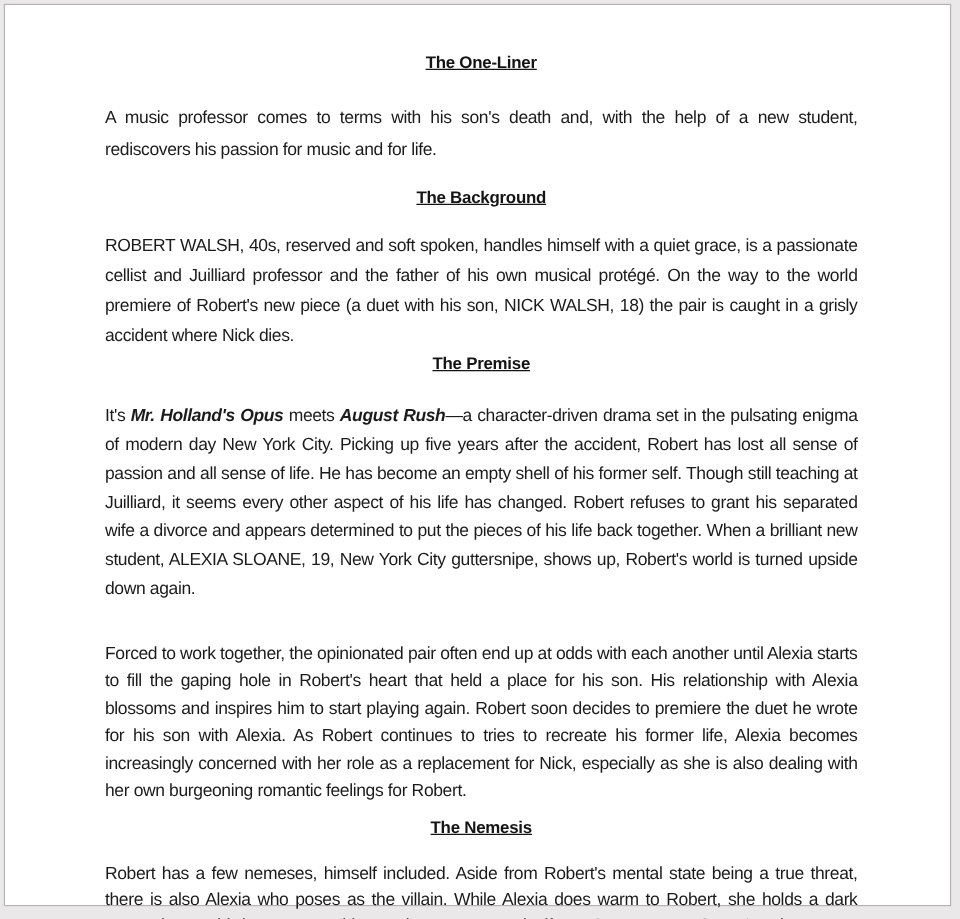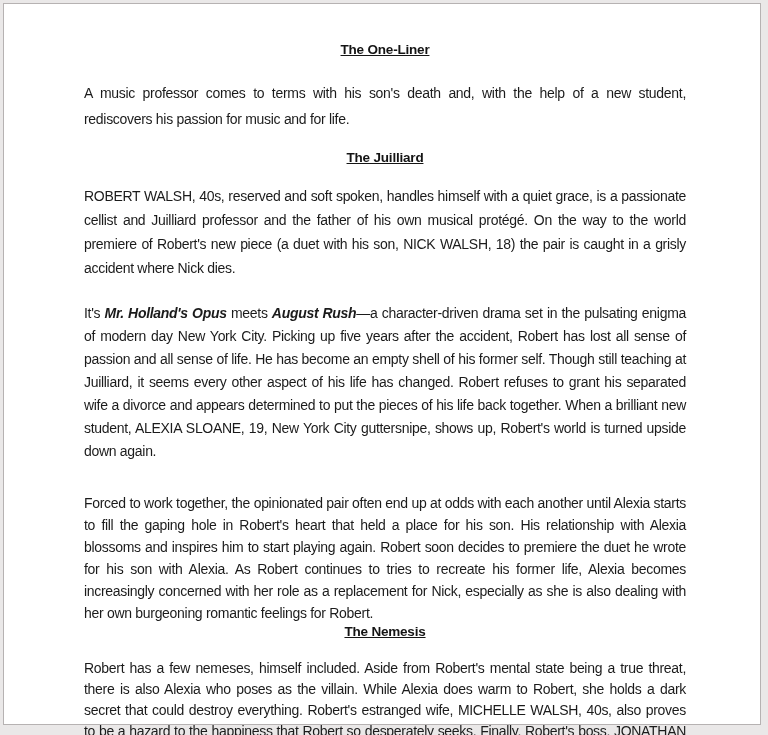--- a/index.html
+++ b/index.html
@@ -44,38 +44,39 @@
     text-align: justify;
     color: #1b1b1b;
   }
   .h-a { margin-top: 8px; }
   .p-a { margin-top: 22px; line-height: 26px; }
   .h-b { margin-top: 18px; }
   .p-b { margin-top: 18px; line-height: 24px; }
   .h-c { margin-top: 3px; }
   .p-c { margin-top: 22px; line-height: 23px; }
   .p-d { margin-top: 29px; line-height: 22px; }
-  .h-d { margin-top: 0; }
+  .h-d { margin-top: 11px; }
   .p-e { margin-top: 18px; line-height: 21px; }
   i { font-style: italic; font-weight: bold; }
 </style>
 </head>
 <body>
 
 <div class="page">
   <div class="content">
 
     <h2 class="heading h-a">The One-Liner</h2>
 
     <p class="para p-a">A music professor comes to terms with his son's death and, with the help of a new student, rediscovers his passion for music and for life.</p>
 
-    <h2 class="heading h-b">The Juilliard</h2>
+    <h2 class="heading h-b">The Background</h2>
 
     <p class="para p-b">ROBERT WALSH, 40s, reserved and soft spoken, handles himself with a quiet grace, is a passionate cellist and Juilliard professor and the father of his own musical protégé. On the way to the world premiere of Robert's new piece (a duet with his son, NICK WALSH, 18) the pair is caught in a grisly accident where Nick dies.</p>
 
+    <h2 class="heading h-c">The Premise</h2>
 
     <p class="para p-c">It's <i>Mr. Holland's Opus</i> meets <i>August Rush</i>—a character-driven drama set in the pulsating enigma of modern day New York City. Picking up five years after the accident, Robert has lost all sense of passion and all sense of life. He has become an empty shell of his former self. Though still teaching at Juilliard, it seems every other aspect of his life has changed. Robert refuses to grant his separated wife a divorce and appears determined to put the pieces of his life back together. When a brilliant new student, ALEXIA SLOANE, 19, New York City guttersnipe, shows up, Robert's world is turned upside down again.</p>
 
     <p class="para p-d">Forced to work together, the opinionated pair often end up at odds with each another until Alexia starts to fill the gaping hole in Robert's heart that held a place for his son. His relationship with Alexia blossoms and inspires him to start playing again. Robert soon decides to premiere the duet he wrote for his son with Alexia. As Robert continues to tries to recreate his former life, Alexia becomes increasingly concerned with her role as a replacement for Nick, especially as she is also dealing with her own burgeoning romantic feelings for Robert.</p>
 
     <h2 class="heading h-d">The Nemesis</h2>
 
     <p class="para p-e">Robert has a few nemeses, himself included. Aside from Robert's mental state being a true threat, there is also Alexia who poses as the villain. While Alexia does warm to Robert, she holds a dark secret that could destroy everything. Robert's estranged wife, MICHELLE WALSH, 40s, also proves to be a hazard to the happiness that Robert so desperately seeks. Finally, Robert's boss, JONATHAN RAILTON, 50s, the cold and uncaring head of the department, jeopardizes Robert's career.</p>
 
   </div>

